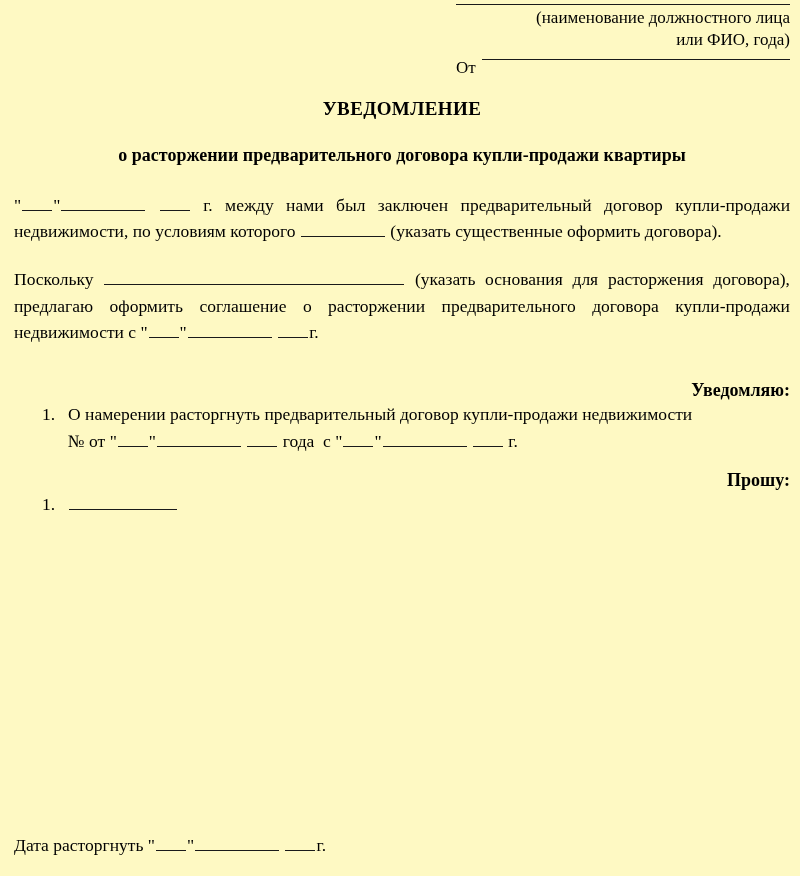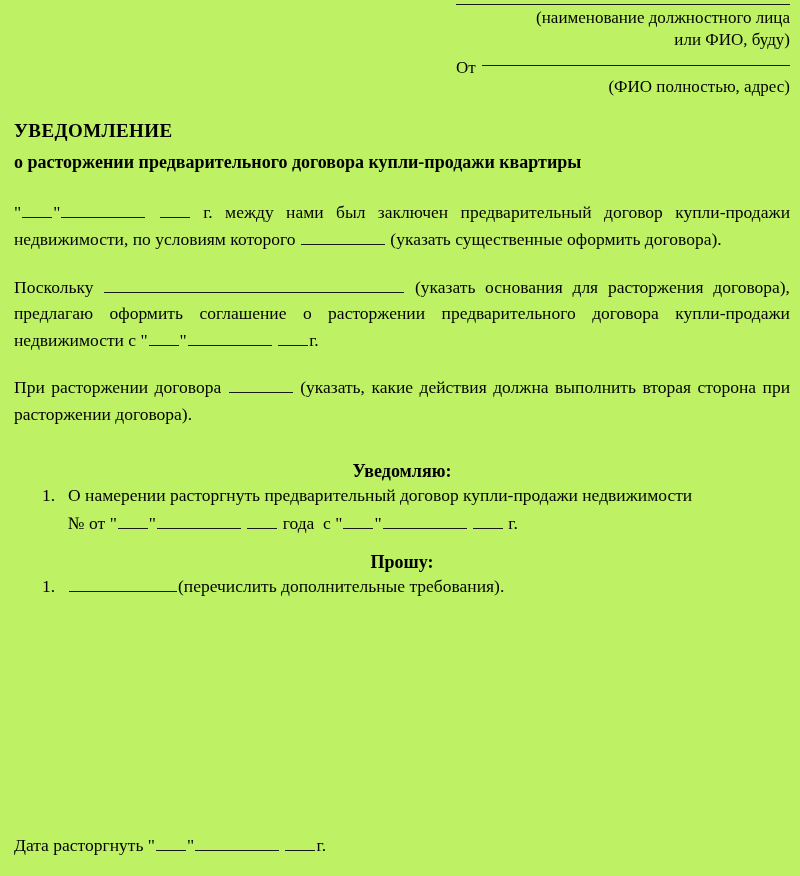--- a/index.html
+++ b/index.html
@@ -14,21 +14,21 @@
     font-family: "Liberation Serif", "DejaVu Serif", serif;
     color: #000000;
     overflow: hidden;
   }
   .page {
     position: relative;
     width: 800px;
     height: 876px;
     box-sizing: border-box;
     padding: 0 10px 0 14px;
-    background: #bef264;
+    background: #fef9c3;
   }
 
   
   .header-block {
     padding-top: 4px;
     display: flex;
     flex-direction: column;
     align-items: flex-end;
   }
   .hdr-rule {
@@ -38,51 +38,52 @@
     margin-bottom: 2px;
   }
   .hdr-caption {
     font-size: 17px;
     line-height: 1.32;
     text-align: right;
     width: 334px;
   }
   .from-row {
     display: flex;
-    align-items: center;
+    align-items: flex-start;
     justify-content: flex-end;
     width: 334px;
     margin-top: 7px;
   }
   .from-label {
     font-size: 17px;
     line-height: 1;
     padding-right: 6px;
     white-space: nowrap;
   }
   .from-rule {
     flex: 1 1 auto;
     border-bottom: 1.4px solid #1a1a1a;
     height: 0;
     margin-bottom: 3px;
   }
 
   
   .title-wrap {
     margin-top: 22px;
+    text-align: center;
   }
   .doc-title {
     font-size: 19px;
     font-weight: bold;
     letter-spacing: 0.4px;
   }
   .doc-subtitle {
     font-size: 18px;
     font-weight: bold;
-    margin-top: 10px;
+    margin-top: 25px;
   }
 
   
   .body-area {
     margin-top: 26px;
   }
   p.para {
     font-size: 17.5px;
     line-height: 1.52;
     text-align: justify;
@@ -103,21 +104,21 @@
   }
   .b-xs   { width: 30px; }
   .b-sm   { width: 64px; }
   .b-md   { width: 84px; }
   .b-lg   { width: 108px; }
   .b-xl   { width: 300px; }
   .b-sig  { width: 70px; }
 
   
   .center-bold {
-    text-align: center;
+    text-align: right;
     font-size: 18px;
     font-weight: bold;
     margin: 0;
   }
   .notify-heading { margin-top: 34px; }
   .request-heading { margin-top: 15px; }
 
   
   ol.numlist {
     list-style: none;
@@ -160,56 +161,54 @@
 </head>
 <body>
 
 <div class="page">
 
   <div class="header-block">
 
     <div class="hdr-rule"></div>
     <div class="hdr-caption">
       <span>(наименование должностного лица</span><br>
-      <span>или ФИО, буду)</span>
+      <span>или ФИО, года)</span>
     </div>
 
     <div class="from-row">
       <span class="from-label">От</span>
       <span class="from-rule"></span>
     </div>
-    <div class="hdr-caption">(ФИО полностью, адрес)</div>
 
   </div>
 
   <div class="title-wrap">
     <div class="doc-title">УВЕДОМЛЕНИЕ</div>
     <div class="doc-subtitle">о расторжении предварительного договора купли-продажи квартиры</div>
   </div>
 
   <div class="body-area">
 
     <p class="para"><span>"</span><span class="blank b-xs"></span><span>"</span><span class="blank b-md"></span> <span class="blank b-xs"></span> <span>г. между нами был заключен предварительный договор купли-продажи недвижимости, по условиям которого</span> <span class="blank b-md"></span> <span>(указать существенные оформить договора).</span></p>
 
     <p class="para"><span>Поскольку</span> <span class="blank b-xl"></span> <span>(указать основания для расторжения договора), предлагаю оформить соглашение о расторжении предварительного договора купли-продажи недвижимости с</span> <span>"</span><span class="blank b-xs"></span><span>"</span><span class="blank b-md"></span> <span class="blank b-xs"></span><span>г.</span></p>
 
-    <p class="para"><span>При расторжении договора</span> <span class="blank b-sm"></span> <span>(указать, какие действия должна выполнить вторая сторона при расторжении договора).</span></p>
 
 
 
     <p class="center-bold notify-heading">Уведомляю:</p>
 
     <ol class="numlist list-after-notify">
       <li><span class="marker">1.</span><span>О намерении расторгнуть предварительный договор купли-продажи недвижимости</span><br><span>№ от</span> <span>"</span><span class="blank b-xs"></span><span>"</span><span class="blank b-md"></span> <span class="blank b-xs"></span> <span>года</span>&nbsp; <span>с</span> <span>"</span><span class="blank b-xs"></span><span>"</span><span class="blank b-md"></span> <span class="blank b-xs"></span> <span>г.</span></li>
     </ol>
 
     <p class="center-bold request-heading">Прошу:</p>
 
     <ol class="numlist list-after-request">
-      <li><span class="marker">1.</span><span class="blank b-lg"></span><span>(перечислить дополнительные требования).</span></li>
+      <li><span class="marker">1.</span><span class="blank b-lg"></span></li>
     </ol>
 
   </div>
 
   <div class="footer-row">
     <div class="footer-left"><span>Дата расторгнуть</span> <span>"</span><span class="blank b-xs"></span><span>"</span><span class="blank b-md"></span> <span class="blank b-xs"></span><span>г.</span></div>
   </div>
 
 </div>
 

